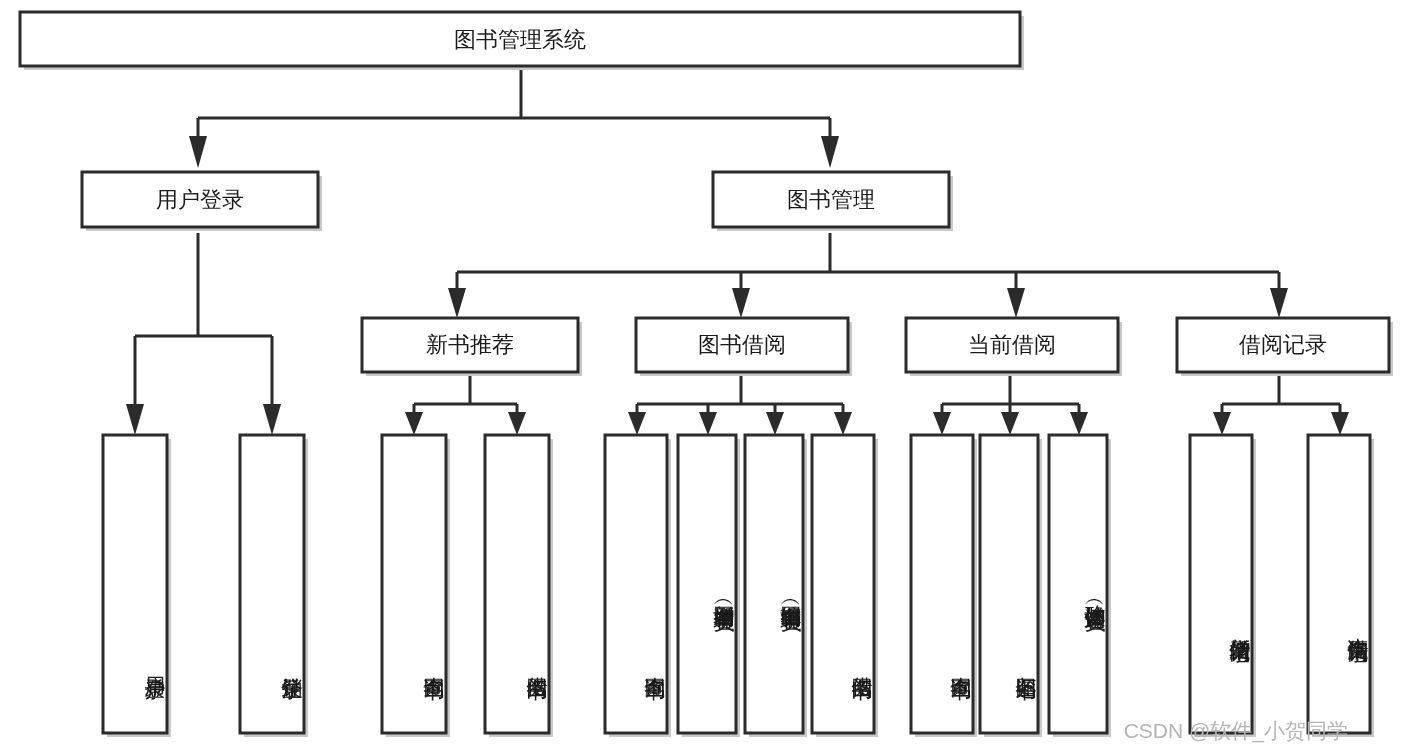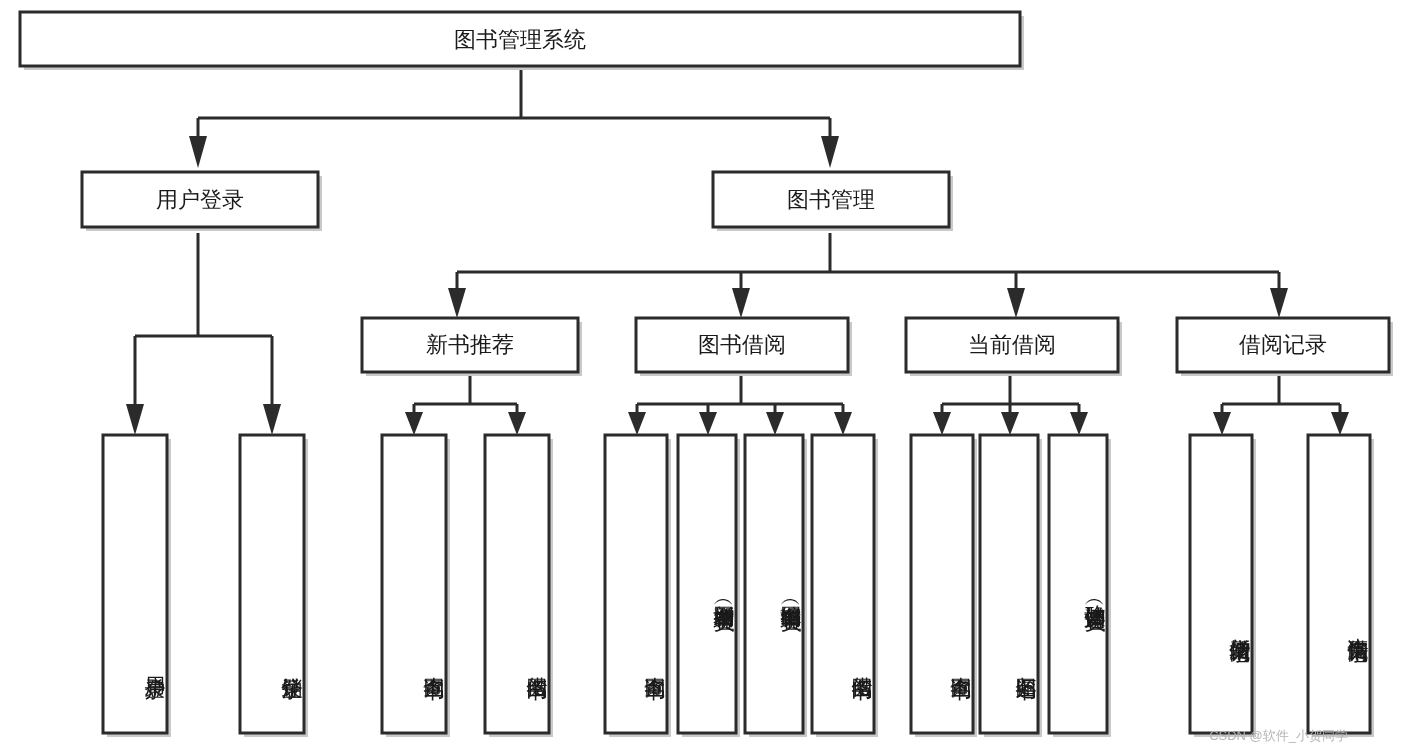--- a/index.html
+++ b/index.html
@@ -65,21 +65,21 @@
     align-items: flex-start;
     justify-content: center;
     white-space: nowrap;
     pointer-events: none;
   }
   .watermark {
     position: absolute;
     right: 8px;
     bottom: 2px;
     font-family: "Liberation Sans", "DejaVu Sans", sans-serif;
-    font-size: 13px;
+    font-size: 21px;
     color: #b4b4b4;
     white-space: nowrap;
     user-select: none;
   }
 </style>
 </head>
 <body>
 
 <div id="diagram-root">
 

